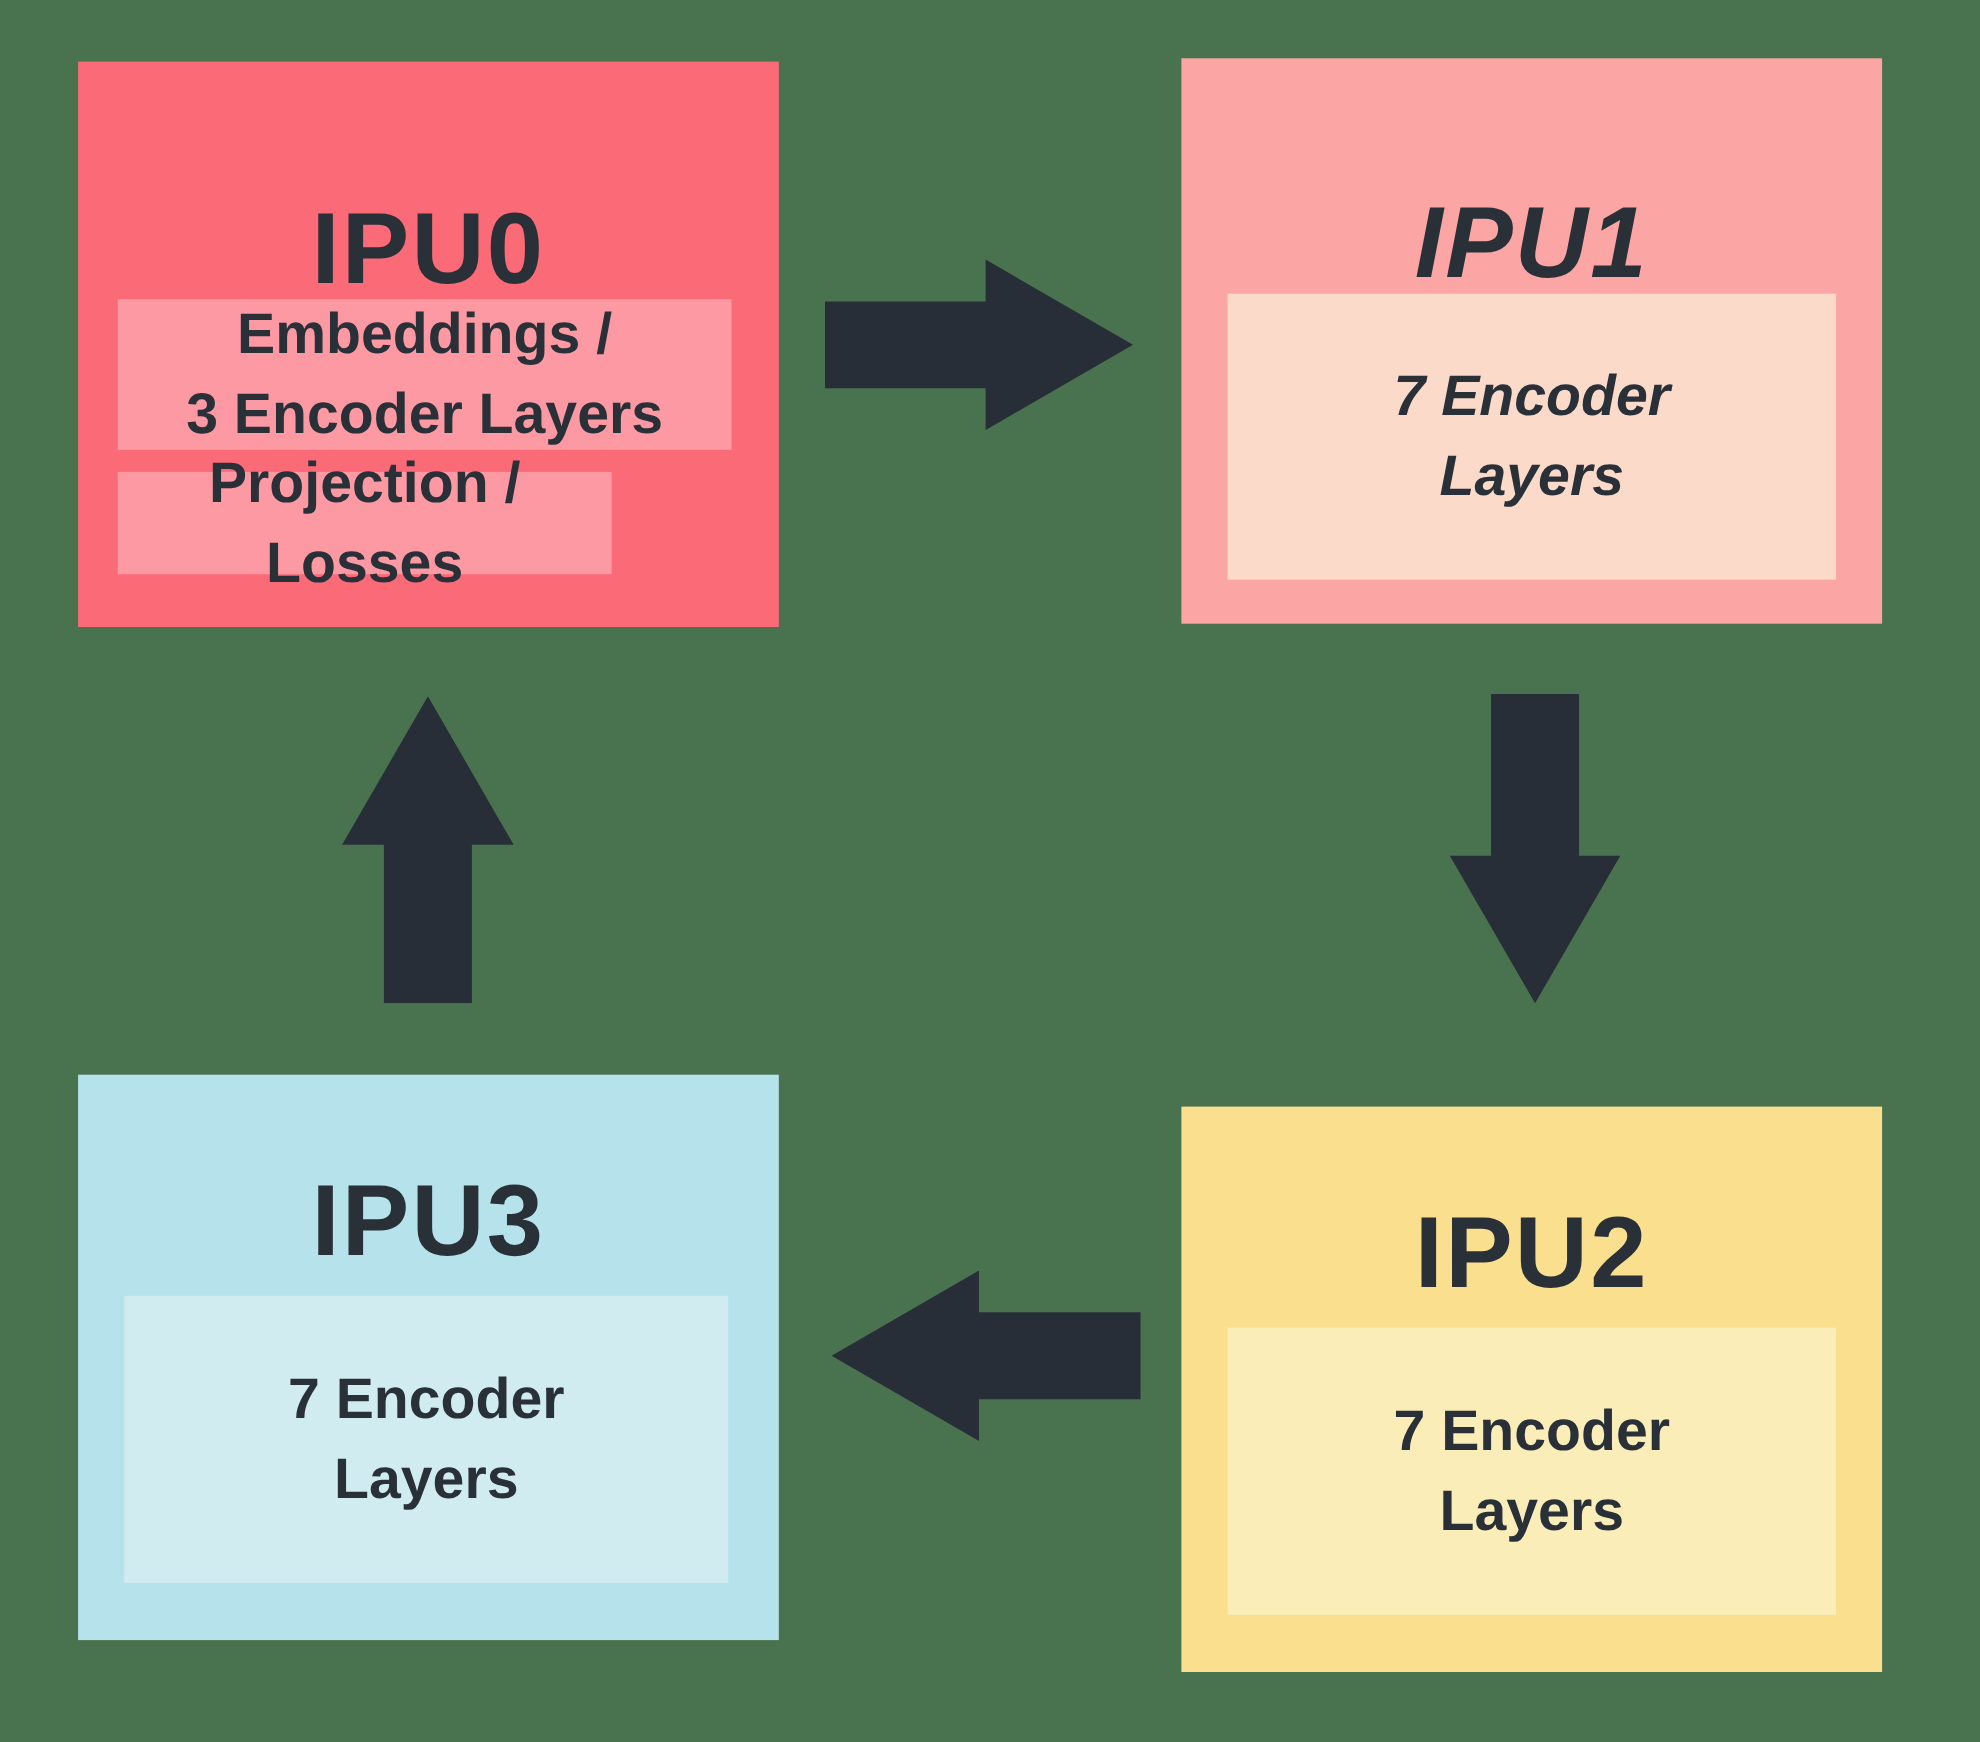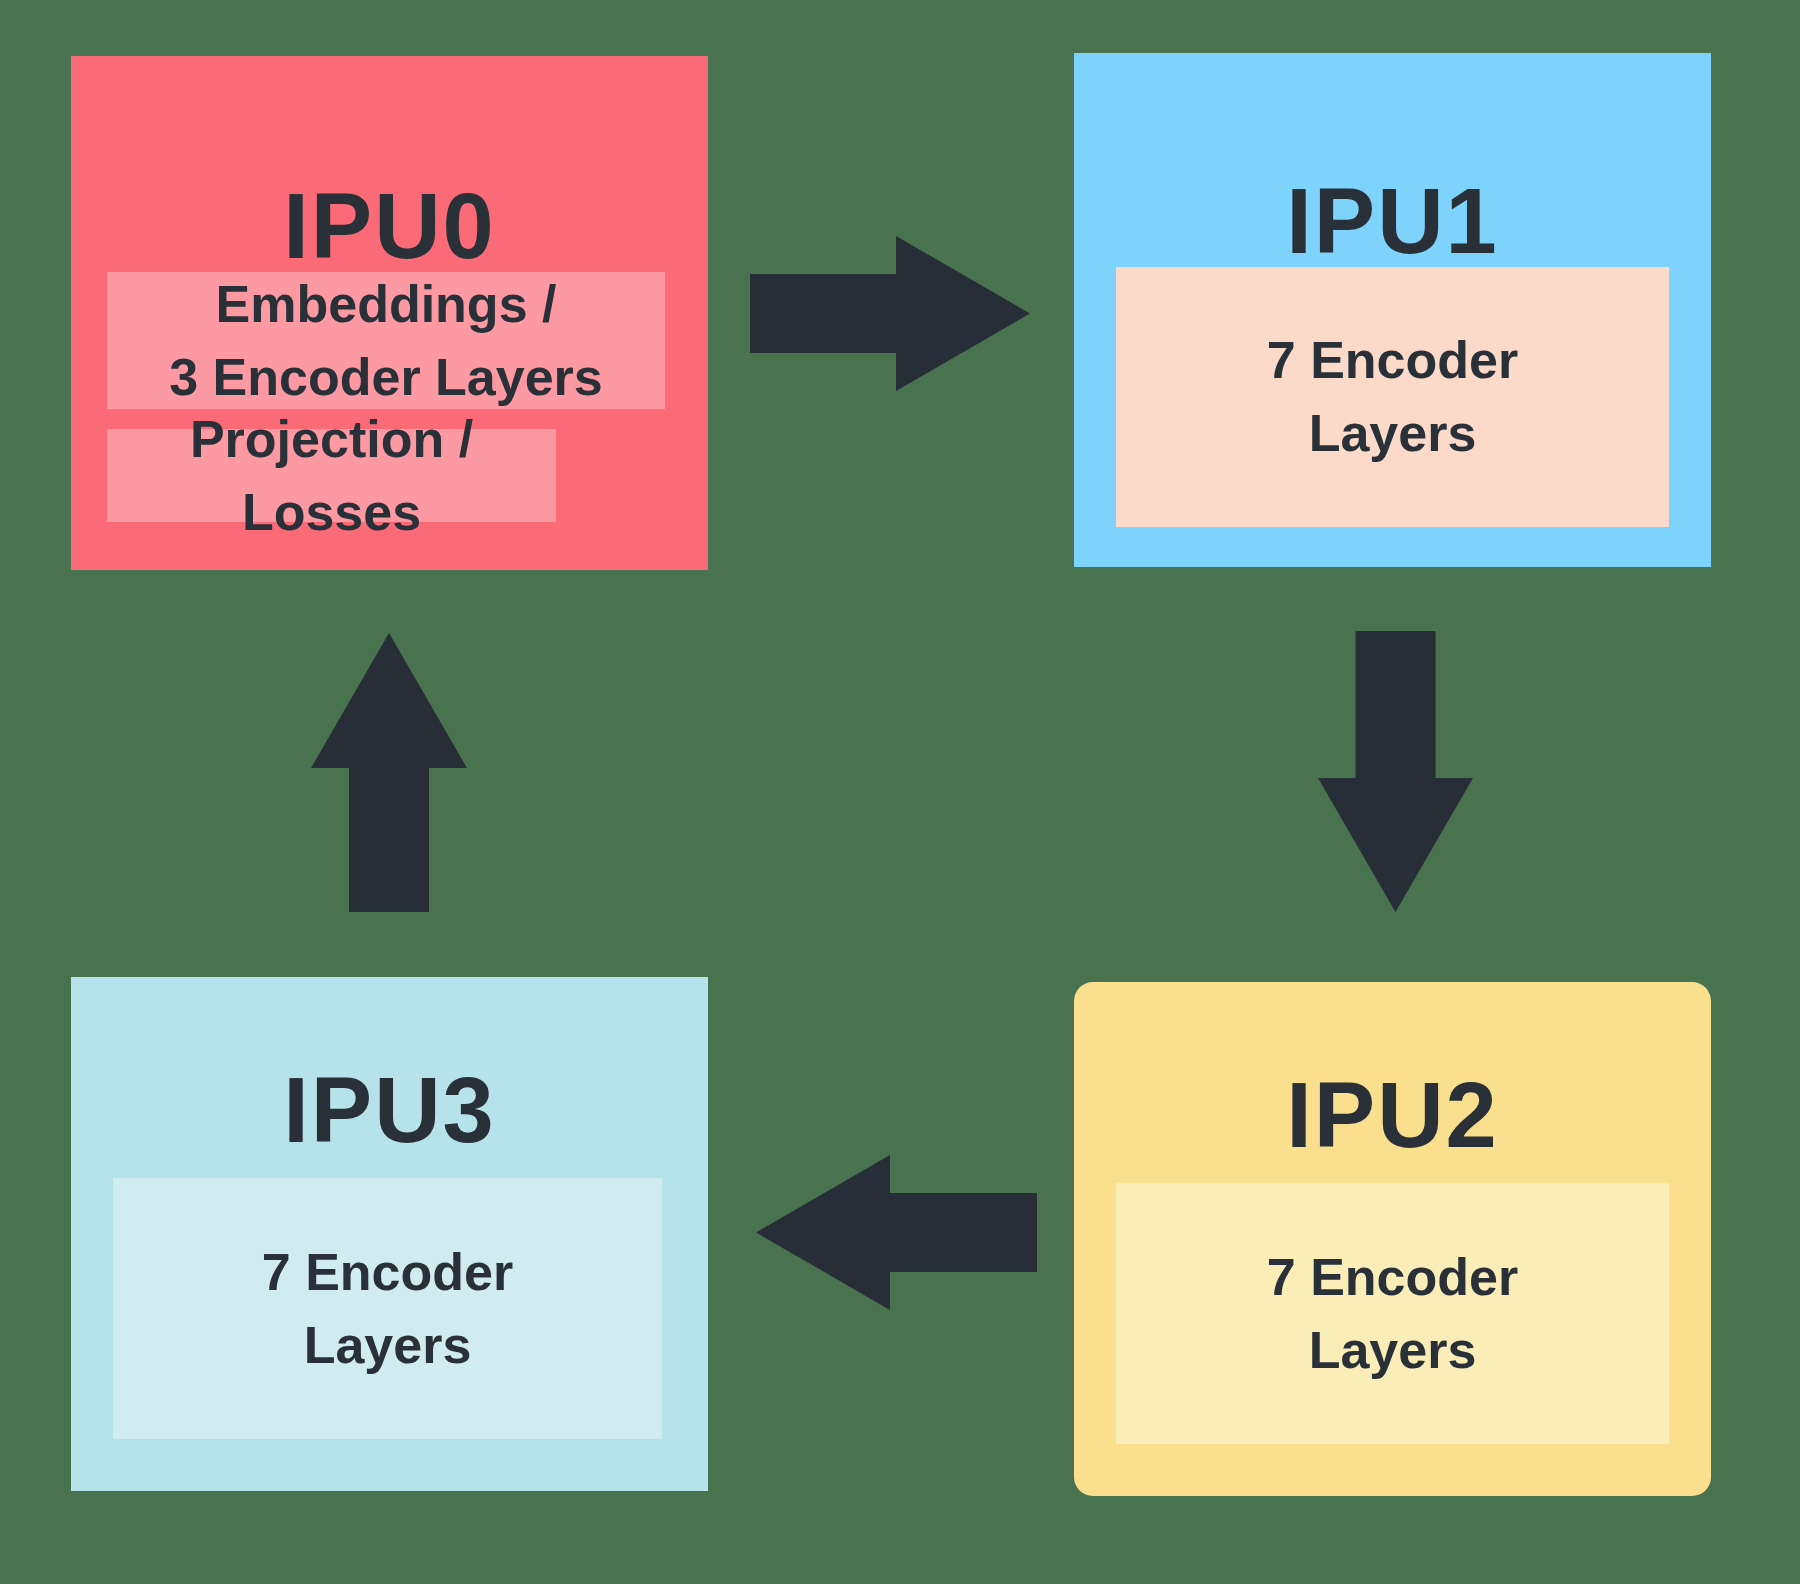--- a/index.html
+++ b/index.html
@@ -12,21 +12,21 @@
     font-family: "Liberation Sans", "DejaVu Sans", sans-serif;
   }
 
   .ipu-box {
     position: absolute;
     width: 637px;
     height: 514px;
   }
   #ipu0 { left: 71px;   top: 56px; }
   #ipu1 { left: 1074px; top: 53px; }
-  #ipu2 { left: 1074px; top: 982px; border-radius: 19px; }
+  #ipu2 { left: 1074px; top: 1006px; }
   #ipu3 { left: 71px;   top: 977px; }
 
   .title-zone {
     position: absolute;
     left: 0; right: 0; top: 0;
     display: flex;
     align-items: flex-end;
     justify-content: center;
   }
   .t216 { height: 216px; }
@@ -77,21 +77,21 @@
     </div>
     <div class="ipu-inner ipu0-inner1" style="background-color: rgb(252, 153, 163);">
       <span class="block-text">Embeddings /
 3 Encoder Layers</span>
     </div>
     <div class="ipu-inner ipu0-inner2" style="background-color: rgb(252, 153, 163);">
       <span class="block-text">Projection / Losses</span>
     </div>
   </div>
 
-  <div class="ipu-box" id="ipu1" style="background-color: #7dd3fc;">
+  <div class="ipu-box" id="ipu1" style="background-color: #fca5a5; font-style: italic;">
     <div class="title-zone t214">
       <div class="ipu-title">IPU1</div>
     </div>
     <div class="ipu-inner ipu1-inner" style="background-color: rgb(251, 218, 202);">
       <span class="block-text">7 Encoder
 Layers</span>
     </div>
   </div>
 
   <div class="ipu-box" id="ipu2" style="background-color: rgb(250, 224, 142);">

